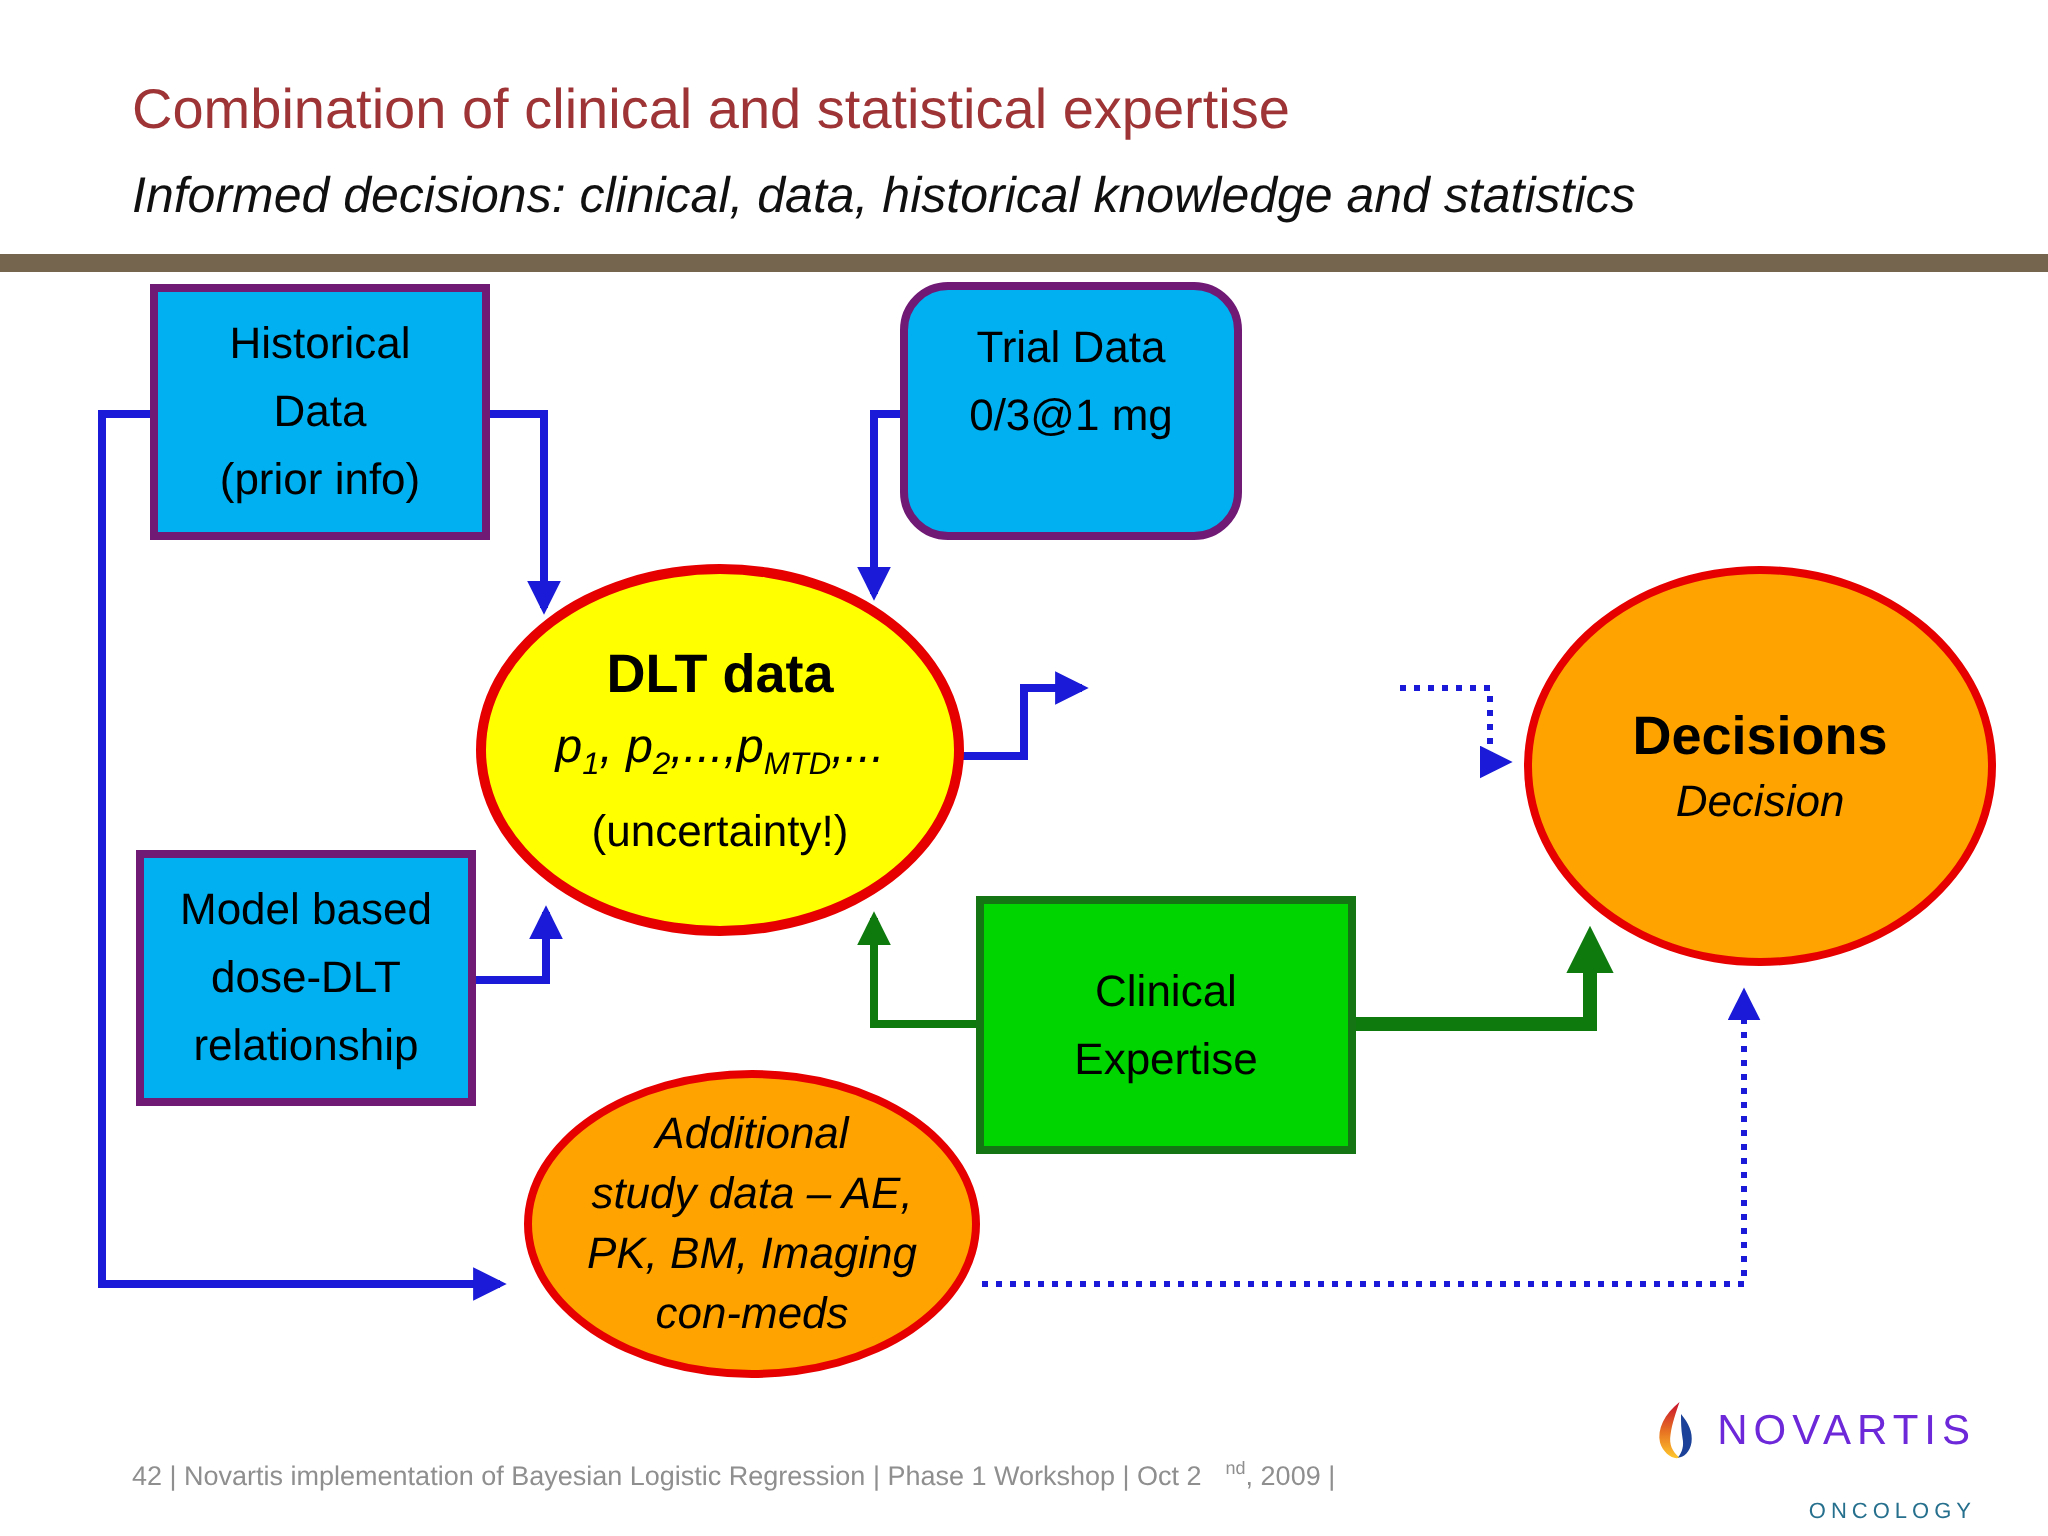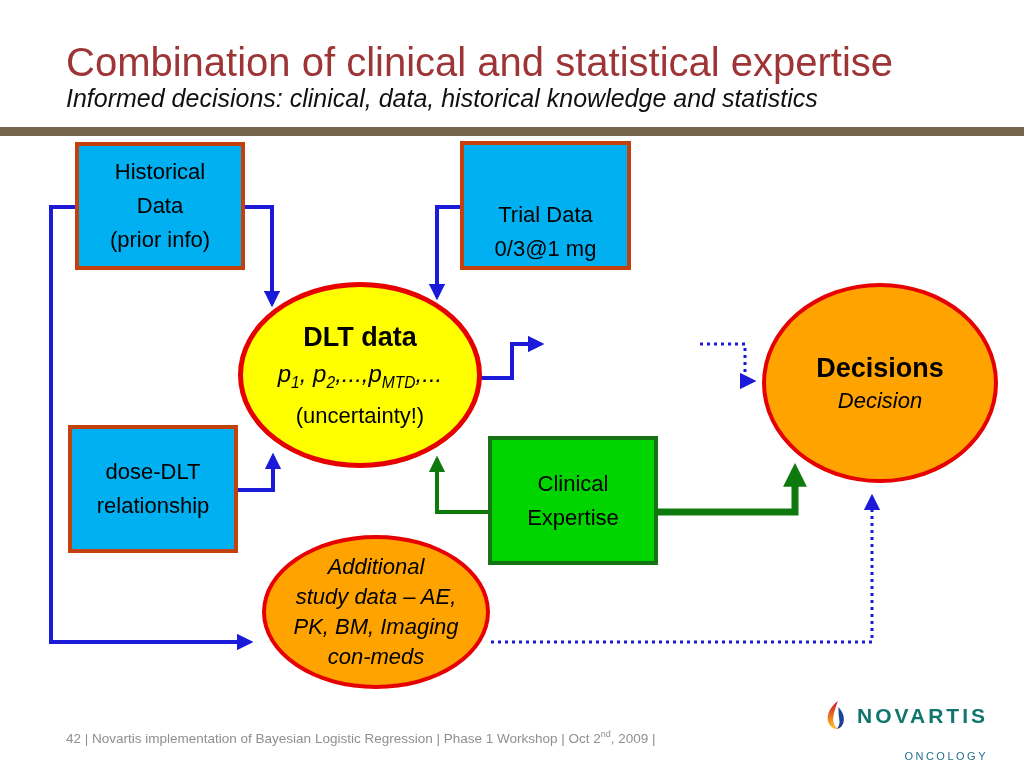--- a/index.html
+++ b/index.html
@@ -1,58 +1,58 @@
 <!DOCTYPE html>
 <html><head>
 <meta charset="utf-8">
 <style>
   html,body{margin:0;padding:0;background:#ffffff;}
   #slide{
     position:relative;width:1024px;height:768px;background:#ffffff;overflow:hidden;
     font-family:"Liberation Sans","DejaVu Sans",sans-serif;color:#000;
   }
   
-  .title{position:absolute;left:66px;top:40px;font-size:40px;line-height:1.1;color:#9E3436;}
+  .title{position:absolute;left:66px;top:40px;font-size:28px;line-height:1.1;color:#9E3436;}
   .subtitle{position:absolute;left:66px;top:84px;font-size:25px;font-style:italic;color:#101010;}
   .divider{position:absolute;left:0;top:127px;width:1024px;height:9px;background:#75654F;}
   
   .rect{
-    position:absolute;border:4px solid #c2410c;background:#00B0F0;box-sizing:border-box;
+    position:absolute;border:4px solid #701a75;background:#00B0F0;box-sizing:border-box;
     display:flex;flex-direction:column;align-items:center;justify-content:center;
     text-align:center;font-size:22px;line-height:34px;
   }
   .rect.green{background:#00D500;border-color:#157515;}
   .ellipse{
     position:absolute;border:4px solid #E60000;border-radius:50%;box-sizing:border-box;
     display:flex;flex-direction:column;align-items:center;justify-content:center;
     text-align:center;font-size:22px;line-height:30px;
   }
   .ellipse.yellow{background:#FFFF00;border-width:5px;}
   .ellipse.orange{background:#FFA300;}
   .bold-head{font-weight:bold;font-size:27px;line-height:36px;}
   .ital{font-style:italic;}
   sub{font-size:65%;}
   
   #box-historical{left:75px;top:142px;width:170px;height:128px;}
-  #box-trial{left:460px;top:141px;width:171px;height:129px;justify-content:flex-end;padding-top:12px;}
+  #box-trial{left:450px;top:141px;width:171px;height:129px;justify-content:flex-start;padding-top:12px;border-radius:24px;}
   #box-model{left:68px;top:425px;width:170px;height:128px;}
-  #box-clinical{left:488px;top:436px;width:170px;height:129px;}
+  #box-clinical{left:488px;top:448px;width:190px;height:129px;}
   #el-dlt{left:238px;top:282px;width:244px;height:186px;}
   #el-dose{left:551px;top:280px;width:148px;height:128px;line-height:29px;}
   #el-decisions{left:762px;top:283px;width:236px;height:200px;}
   #el-additional{left:262px;top:535px;width:228px;height:154px;line-height:30px;font-style:italic;}
   
   #wires{position:absolute;left:0;top:0;width:1024px;height:768px;pointer-events:none;}
   
   .footer{position:absolute;left:66px;top:729px;font-size:13.5px;color:#8F8F8F;}
-  .footer sup{font-size:9px;}
+  .footer sup{font-size:9px;margin-left:12px;}
   
   .logo{position:absolute;right:36px;top:700px;width:160px;text-align:right;}
   .logo-row{display:flex;align-items:center;justify-content:flex-end;gap:8px;}
-  .logo-brand{font-size:21px;letter-spacing:3px;color:#0f766e;font-weight:700;}
+  .logo-brand{font-size:21px;letter-spacing:3px;color:#6d28d9;font-weight:400;}
   .logo-division{font-size:11px;letter-spacing:2.5px;color:#26708E;margin-top:18px;}
 </style>
 </head>
 <body>
 
 <div id="slide">
 
   <div class="title">Combination of clinical and statistical expertise</div>
   <div class="subtitle">Informed decisions: clinical, data, historical knowledge and statistics</div>
   <div class="divider"></div>
@@ -89,20 +89,21 @@
     <span>Data</span>
     <span>(prior info)</span>
   </div>
 
   <div class="rect" id="box-trial">
     <span>Trial Data</span>
     <span>0/3@1 mg</span>
   </div>
 
   <div class="rect" id="box-model">
+    <span>Model based</span>
     <span>dose-DLT</span>
     <span>relationship</span>
   </div>
 
   <div class="rect green" id="box-clinical">
     <span>Clinical</span>
     <span>Expertise</span>
   </div>
 
   <div class="ellipse yellow" id="el-dlt">

